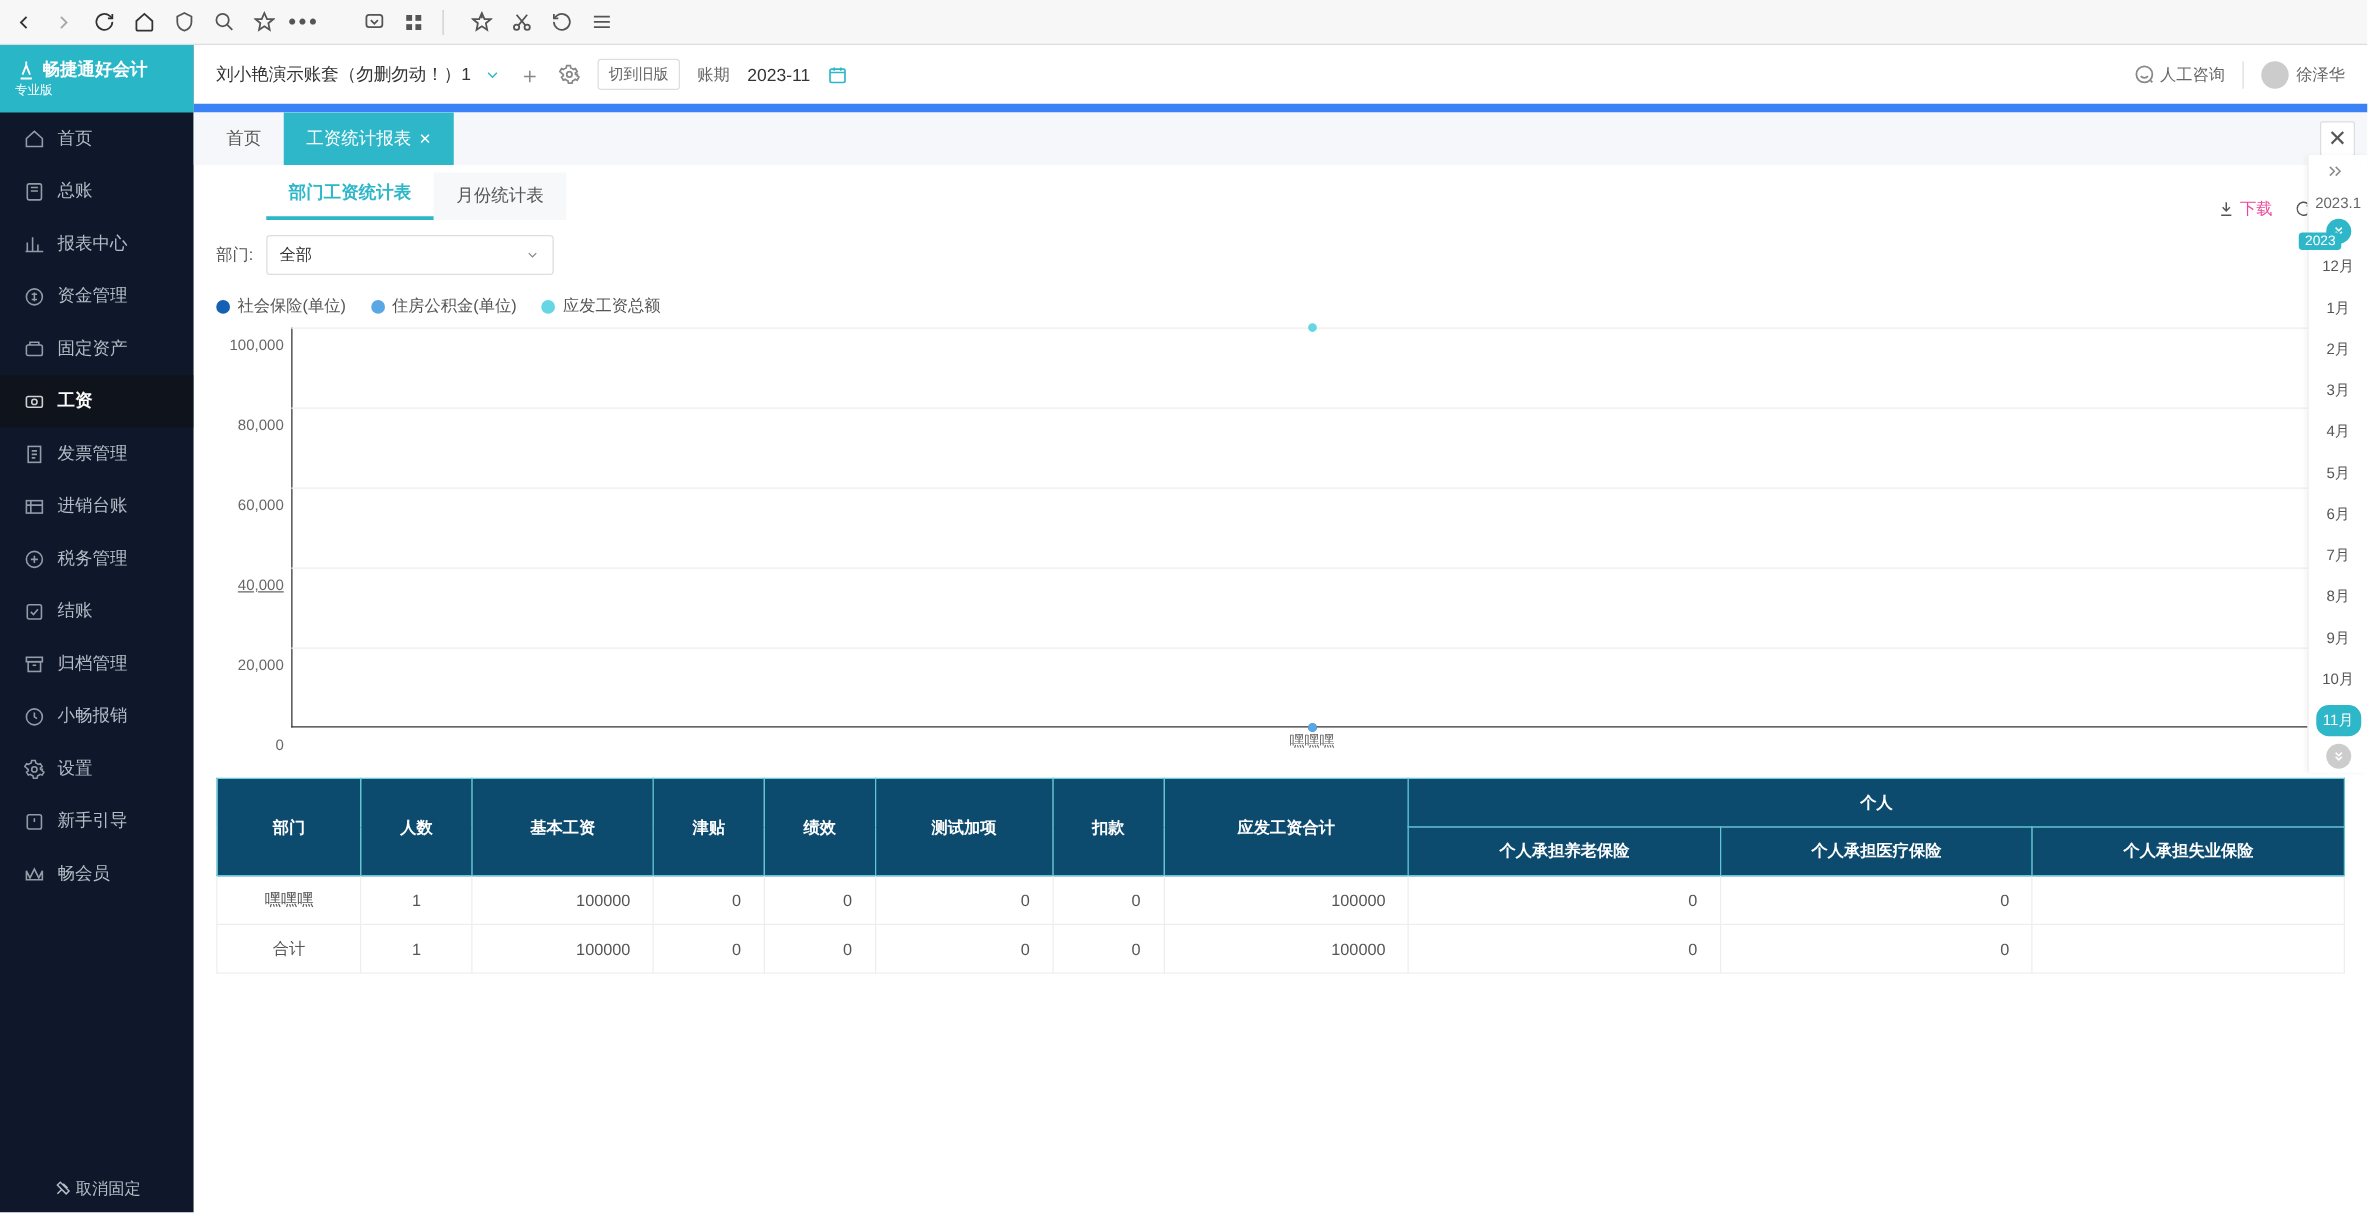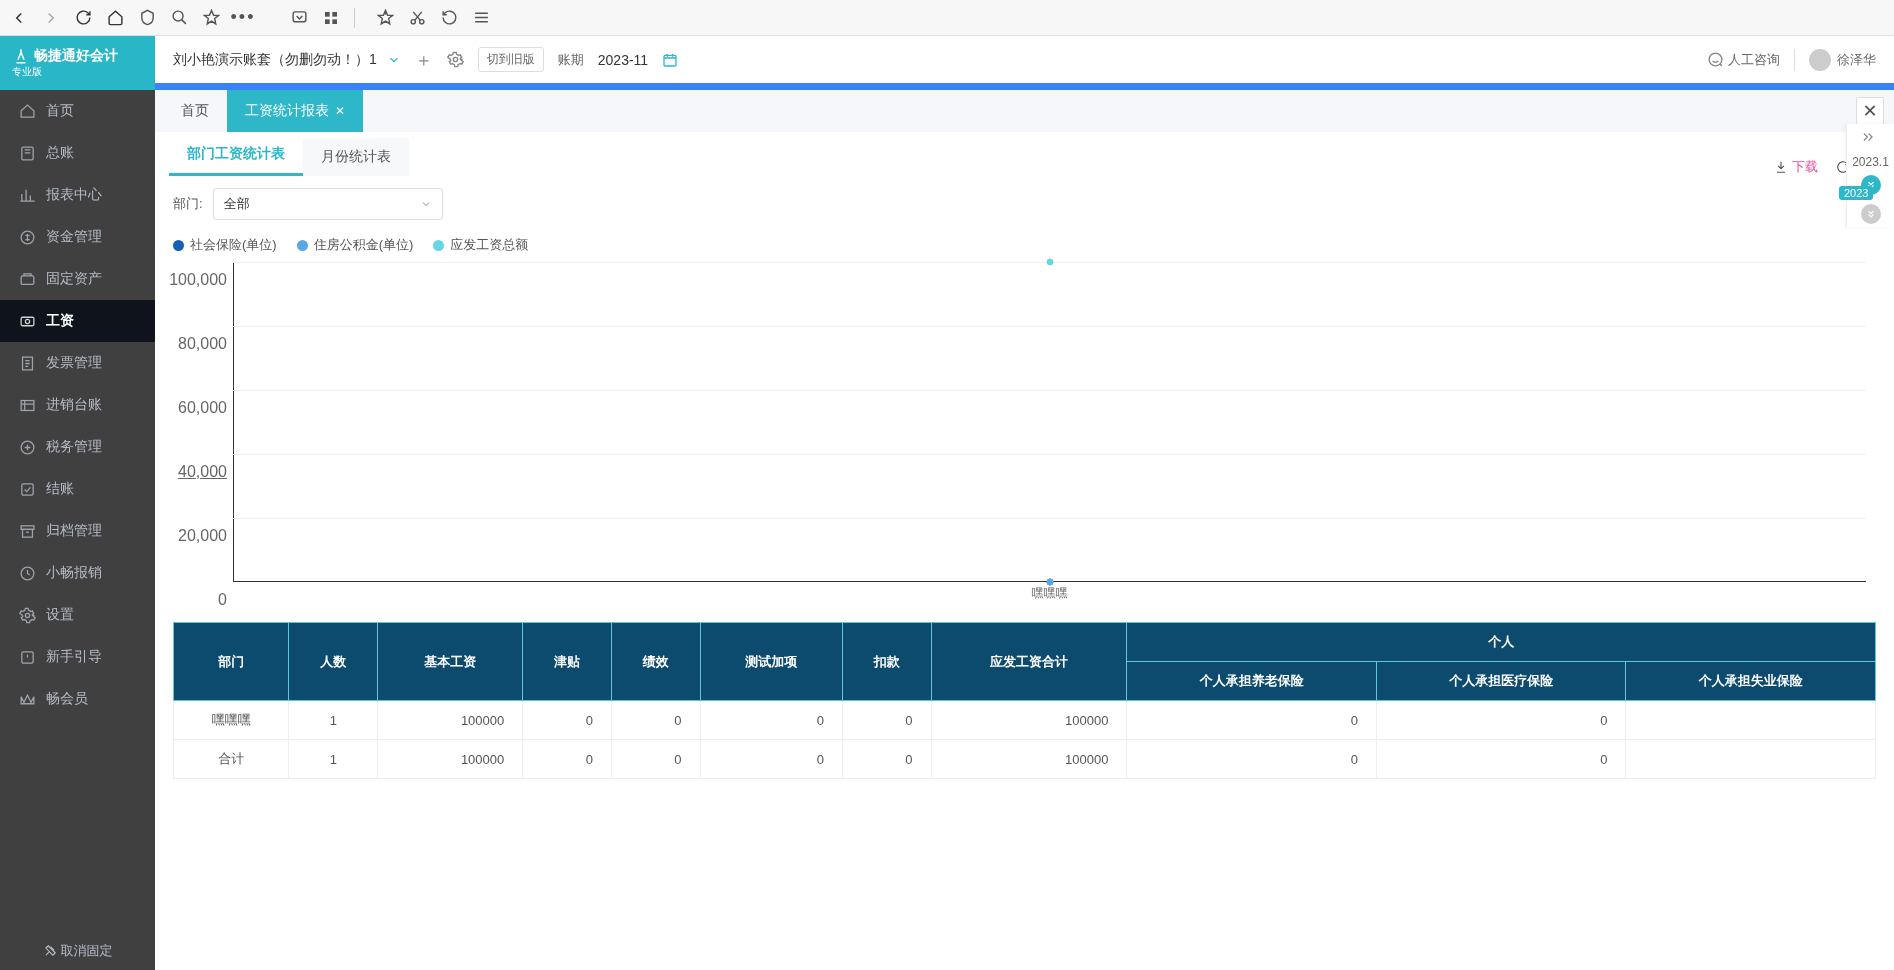--- a/index.html
+++ b/index.html
@@ -3,21 +3,21 @@
 <meta charset="utf-8">
 <style>
 *{box-sizing:border-box;margin:0;padding:0;}
 body{font-family:"Microsoft YaHei","PingFang SC",Arial,sans-serif;font-size:13px;color:#333;background:#fff;overflow:hidden;}
 .browser-bar{height:36px;display:flex;align-items:center;padding:0 10px;gap:14px;border-bottom:1px solid #ddd;background:#f7f7f7;}
 .browser-bar .ic{width:18px;height:18px;display:flex;align-items:center;justify-content:center;color:#555;cursor:pointer;}
 .url-field{flex:1;height:26px;display:flex;align-items:center;background:#fff;border:1px solid #ccc;border-radius:3px;padding:0 8px;color:#888;font-size:14px;white-space:nowrap;overflow:hidden;}
 .url-field .host{color:#333;font-weight:bold;}
 .right-icons{display:flex;gap:14px;align-items:center;}
 .app{display:flex;height:calc(100vh - 36px);}
-.sidebar{width:155px;background:#404040;color:#b5bcc7;display:flex;flex-direction:column;font-size:14px;}
+.sidebar{width:155px;background:#0f172a;color:#b5bcc7;display:flex;flex-direction:column;font-size:14px;}
 .logo{height:54px;background:#29b6c7;display:flex;flex-direction:column;justify-content:center;padding-left:12px;color:#fff;}
 .logo .t{font-size:14px;font-weight:bold;display:flex;align-items:center;gap:4px;}
 .logo .s{font-size:10px;}
 .nav-items{flex:1;overflow-y:auto;}
 .nav-item{height:42px;display:flex;align-items:center;gap:10px;padding-left:18px;cursor:pointer;}
 .nav-item.active{background:#0f141c;color:#fff;font-weight:bold;}
 .nav-item .ni{width:18px;height:18px;display:inline-flex;align-items:center;justify-content:center;opacity:0.8;}
 .sidebar-footer{height:38px;display:flex;align-items:center;justify-content:center;gap:4px;font-size:13px;color:#b5bcc7;cursor:pointer;}
 .main{flex:1;display:flex;flex-direction:column;background:#fff;position:relative;min-width:0;}
 .topbar{height:54px;display:flex;align-items:center;padding:0 18px;gap:14px;border-bottom:7px solid #3b82f6;}
@@ -29,35 +29,35 @@
 .cal-icon{color:#2db7c8;}
 .spacer{flex:1;}
 .help-link{display:flex;align-items:center;gap:4px;color:#666;font-size:13px;}
 .user-info{display:flex;align-items:center;gap:6px;color:#666;border-left:1px solid #ddd;padding-left:14px;font-size:13px;}
 .avatar{width:22px;height:22px;border-radius:50%;background:#ccc;}
 .tabs-row{height:42px;display:flex;align-items:center;background:#f5f7fa;padding-left:8px;position:relative;}
 .tab{height:42px;padding:0 18px;display:flex;align-items:center;color:#555;cursor:pointer;font-size:14px;}
 .tab.active{background:#2db7c8;color:#fff;}
 .tab .x{margin-left:6px;font-size:12px;}
 .close-all{position:absolute;right:10px;width:28px;height:28px;display:flex;align-items:center;justify-content:center;cursor:pointer;font-size:18px;color:#555;border:1px solid #ddd;border-radius:2px;background:#fff;}
-.subtabs-row{height:44px;display:flex;align-items:flex-end;padding:0 14px;justify-content:space-between;background:#fff;}
+.subtabs-row{height:44px;display:flex;align-items:flex-end;padding:0 14px;justify-content:space-between;background:#fff;margin-left:44px;}
 .subtabs{display:flex;align-items:flex-end;background:#fff;}
 .subtab{padding:10px 18px;font-size:14px;color:#555;cursor:pointer;background:#f7f8fa;}
 .subtab.active{color:#2db7c8;font-weight:bold;background:#fff;border-bottom:3px solid #2db7c8;}
 .action-links{display:flex;gap:18px;color:#ec4899;font-size:13px;}
 .action-links span{cursor:pointer;display:flex;align-items:center;gap:4px;}
 .filter-row{padding:12px 18px;display:flex;align-items:center;gap:10px;font-size:13px;color:#555;}
 .select{width:230px;height:32px;border:1px solid #ddd;border-radius:3px;display:flex;align-items:center;justify-content:space-between;padding:0 10px;color:#333;cursor:pointer;}
 .chart-wrap{padding:0 18px;position:relative;}
 .legend{display:flex;justify-content:flex-start;gap:20px;padding:4px 40px 8px 0;font-size:13px;color:#555;}
 .legend-item{display:flex;align-items:center;gap:6px;}
 .legend-dot{width:11px;height:11px;border-radius:50%;}
 .chart{position:relative;height:340px;margin-left:60px;margin-right:10px;}
 .y-axis{position:absolute;left:-60px;top:0;bottom:20px;width:60px;}
-.y-tick{position:absolute;right:6px;font-size:16px;color:#666;transform:translateY(50%);}
+.y-tick{position:absolute;right:6px;font-size:12px;color:#666;transform:translateY(50%);}
 .grid-line{position:absolute;left:0;right:0;border-top:1px solid #eee;}
 .x-axis-line{position:absolute;left:0;right:0;bottom:20px;border-top:1.5px solid #333;}
 .y-axis-line{position:absolute;left:0;top:0;bottom:20px;border-left:1.5px solid #333;}
 .data-dot{position:absolute;width:7px;height:7px;border-radius:50%;transform:translate(-50%,-50%);}
 .x-label{position:absolute;bottom:0;left:50%;transform:translateX(-50%);font-size:12px;color:#666;}
 .table-wrap{padding:0 18px;margin-top:20px;overflow-x:auto;}
 table{border-collapse:collapse;width:100%;min-width:1300px;font-size:13px;}
 th{background:#0c4a6e;color:#fff;font-weight:bold;padding:10px 8px;border:1px solid #5ec9d6;text-align:center;white-space:nowrap;}
 td{border:1px solid #eee;padding:10px 8px;text-align:center;color:#555;}
 td.num{text-align:right;padding-right:18px;}
@@ -495,20 +495,34 @@
             <path d="M13 6l6 6-6 6M5 6l6 6-6 6"></path>
           </svg>
         </span>
        <span class="rail-year-top">2023.1</span>
        <span class="rail-double-down">
           <svg width="10" height="10" viewBox="0 0 24 24" fill="none" stroke="#fff" stroke-width="3">
             <path d="M6 5l6 6 6-6M6 13l6 6 6-6"></path>
           </svg>
         </span>
        <span class="rail-year-badge">2023</span>
+       <div id="rail-months" style="display:flex;flex-direction:column;align-items:center;gap:8px;width:100%">
+          <div class="rail-month">12月</div>
+          <div class="rail-month">1月</div>
+          <div class="rail-month">2月</div>
+          <div class="rail-month">3月</div>
+          <div class="rail-month">4月</div>
+          <div class="rail-month">5月</div>
+          <div class="rail-month">6月</div>
+          <div class="rail-month">7月</div>
+          <div class="rail-month">8月</div>
+          <div class="rail-month">9月</div>
+          <div class="rail-month">10月</div>
+          <div class="rail-month active">11月</div>
+        </div>
        <span class="rail-double-down bottom" style="background:#ccc">
           <svg width="10" height="10" viewBox="0 0 24 24" fill="none" stroke="#fff" stroke-width="3">
             <path d="M6 5l6 6 6-6M6 13l6 6 6-6"></path>
           </svg>
         </span>
     </div>
   </main>
 </div>
 
 </body></html>

